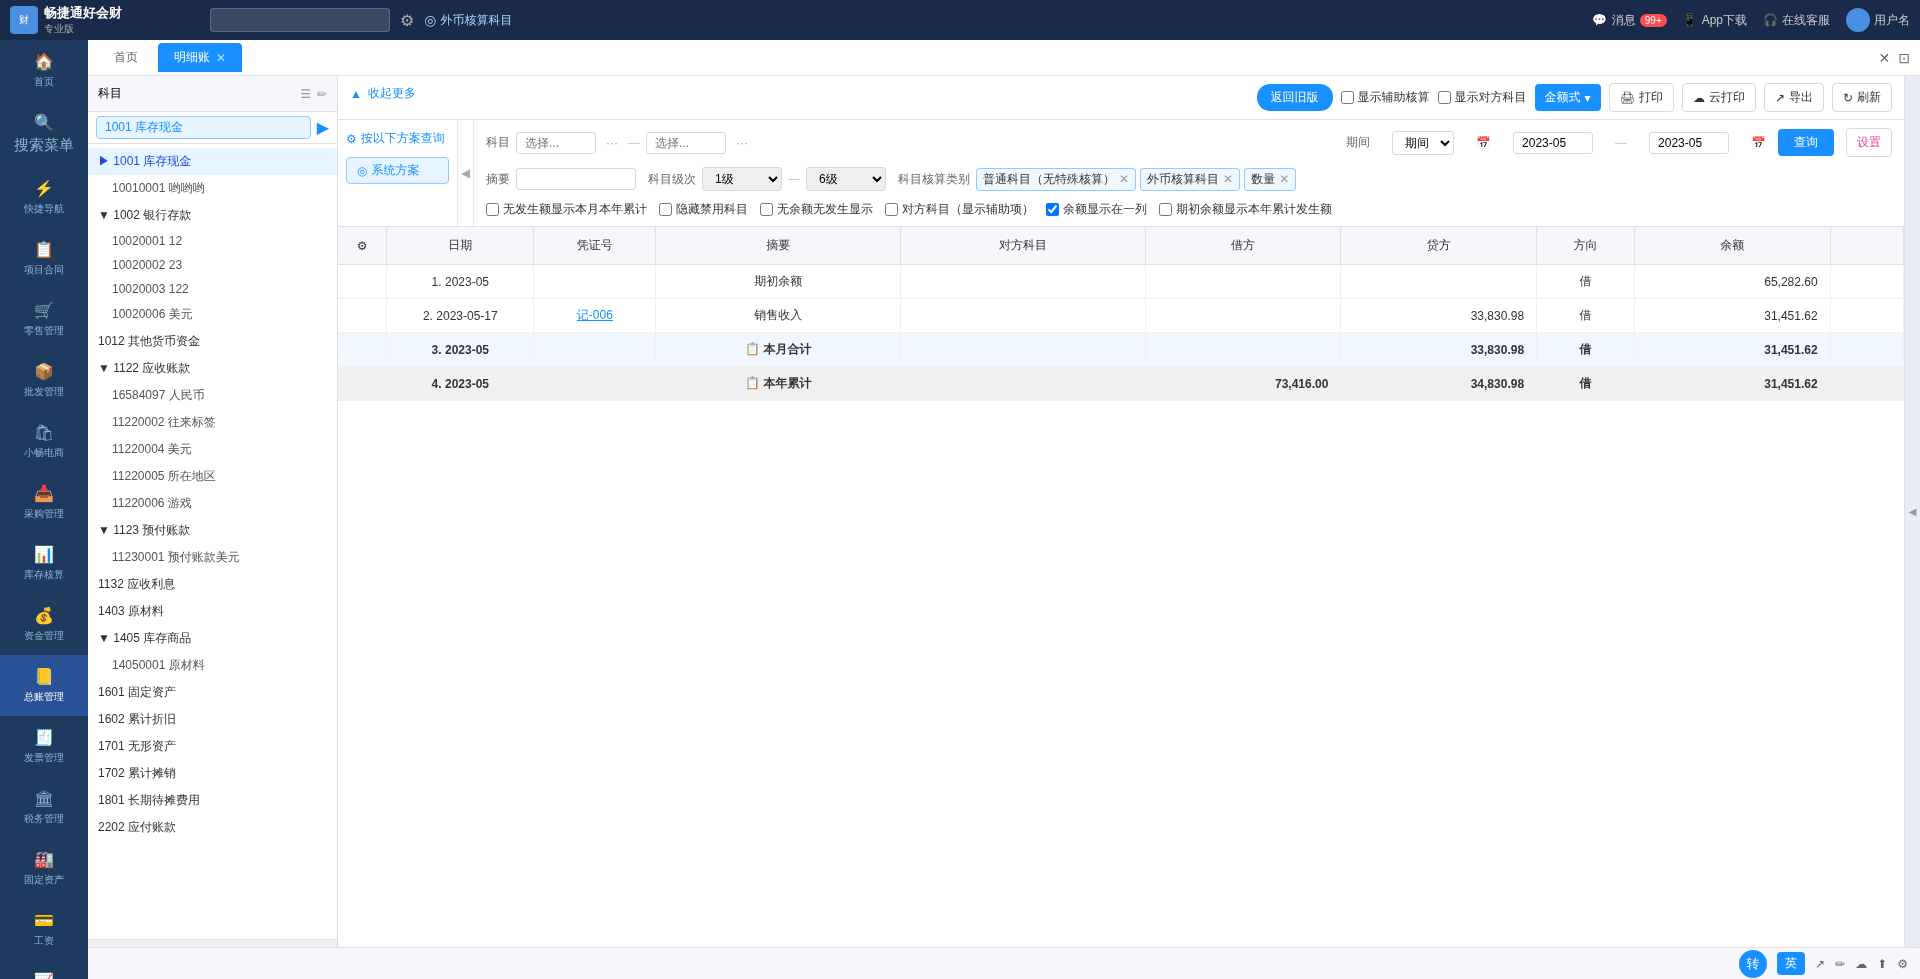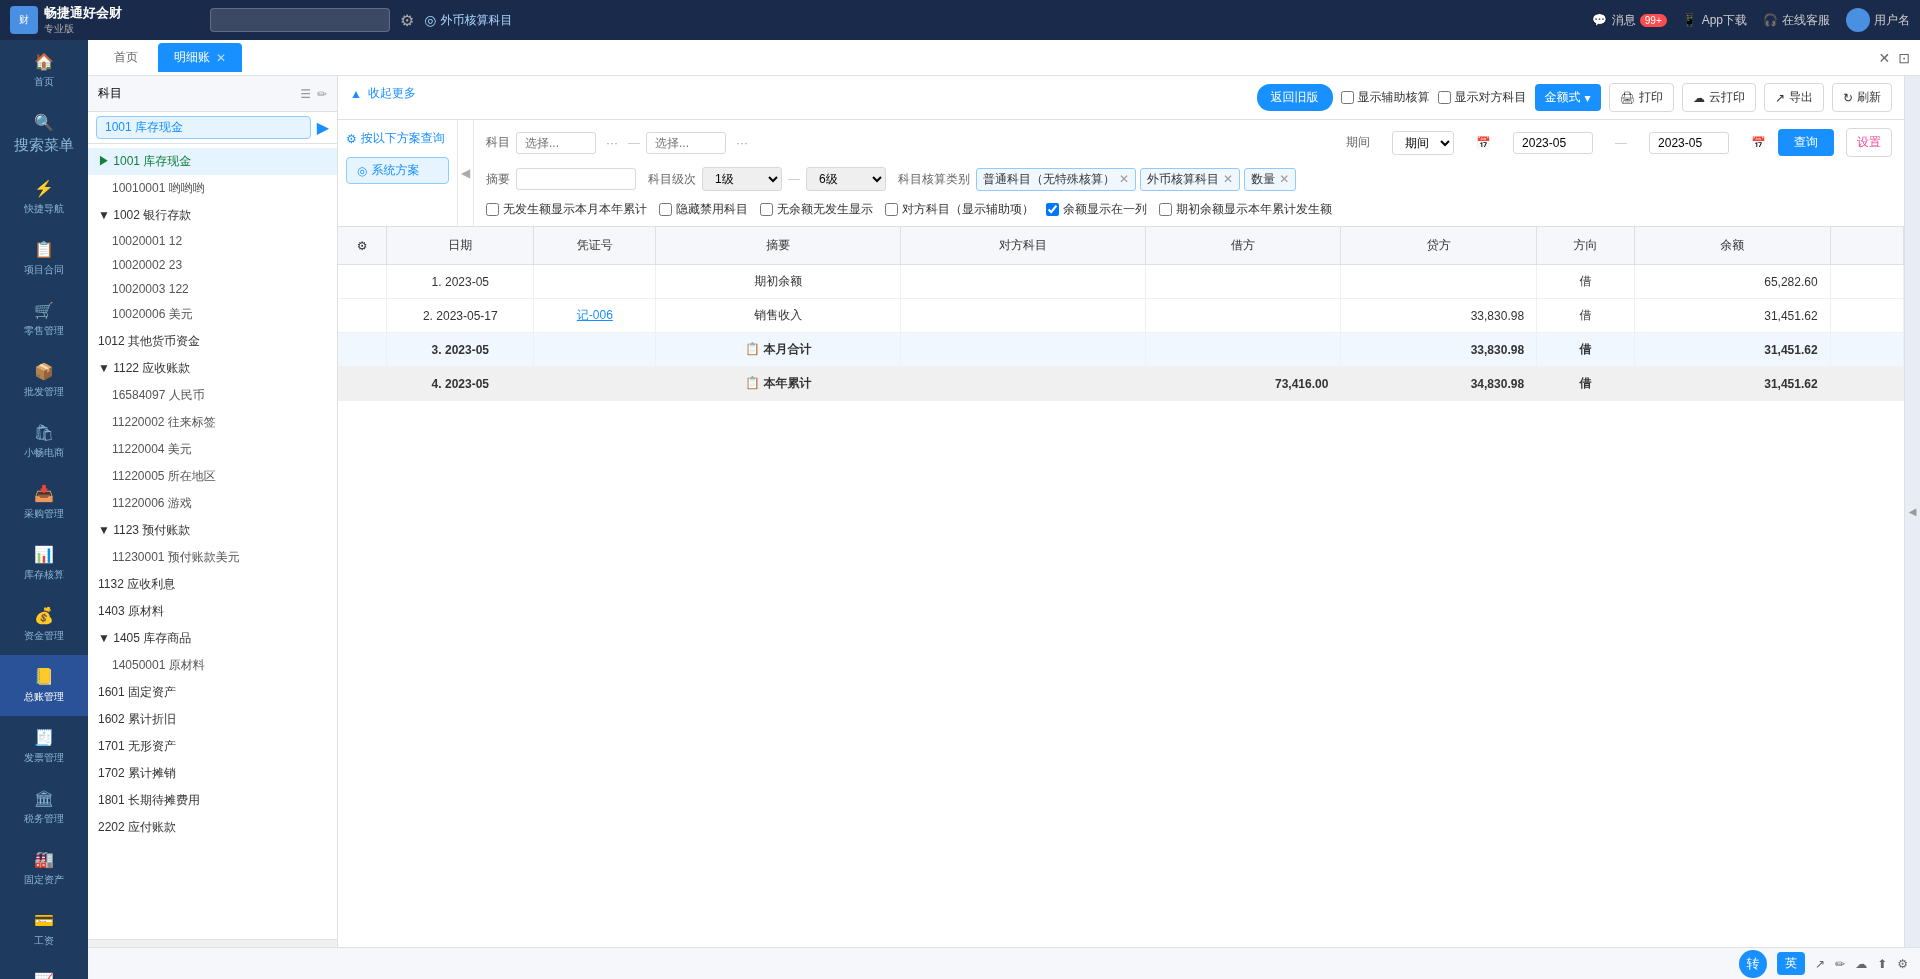--- a/index.html
+++ b/index.html
@@ -41,21 +41,21 @@
     
     .ledger-content { flex: 1; display: flex; overflow: hidden; background: #f5f7fa; }
 
     
     .account-panel { width: 250px; background: #fff; border-right: 1px solid #e0e0e0; display: flex; flex-direction: column; flex-shrink: 0; }
     .account-header { height: 36px; background: #f5f7fa; border-bottom: 1px solid #e0e0e0; display: flex; align-items: center; padding: 0 10px; gap: 6px; }
     .account-search-bar { display: flex; align-items: center; gap: 6px; padding: 4px 8px; border-bottom: 1px solid #e0e0e0; }
     .account-selected { background: #e6f4ff; border: 1px solid #91caff; border-radius: 4px; padding: 2px 8px; color: #1890ff; font-size: 12px; display: flex; align-items: center; gap: 4px; flex: 1; }
     .account-tree { flex: 1; overflow-y: auto; padding: 4px 0; }
     .tree-item { padding: 5px 10px; cursor: pointer; color: #333; display: flex; align-items: center; gap: 4px; }
-    .tree-item.selected { background: #e6f4ff; color: #15803d; }
+    .tree-item.selected { background: #e6f4ff; color: #1d4ed8; }
     .tree-item.parent { font-weight: 500; }
     .tree-item.child { padding-left: 24px; color: #555; }
     .account-scroll-bar { height: 8px; background: #f0f0f0; border-top: 1px solid #e0e0e0; }
 
     
     .right-panel { flex: 1; display: flex; flex-direction: column; overflow: hidden; }
 
     
     .toolbar { height: 44px; background: #fff; border-bottom: 1px solid #e0e0e0; display: flex; align-items: center; padding: 0 12px; gap: 8px; flex-shrink: 0; }
     .btn-primary { background: #1890ff; color: #fff; border: none; border-radius: 13px; padding: 5px 14px; cursor: pointer; font-size: 12px; }

